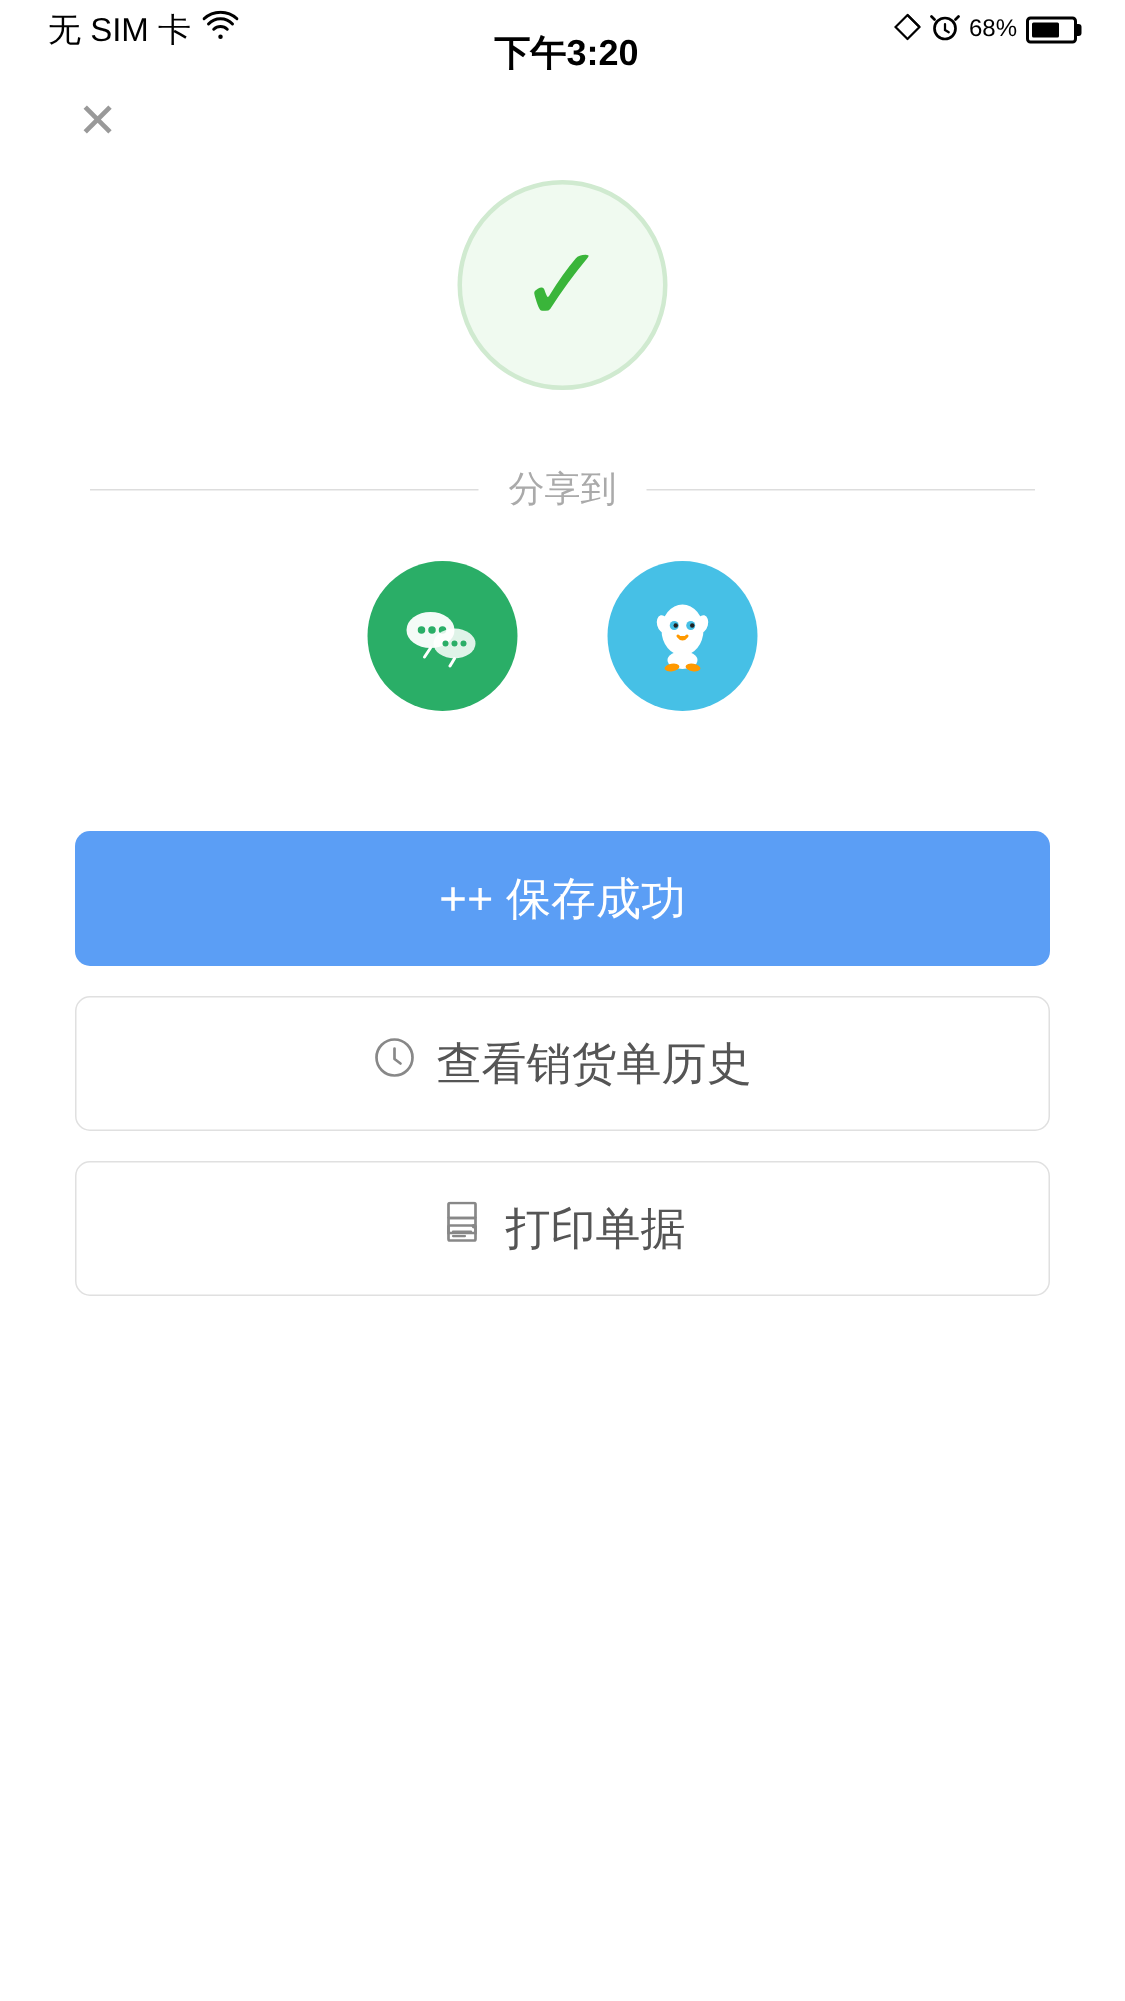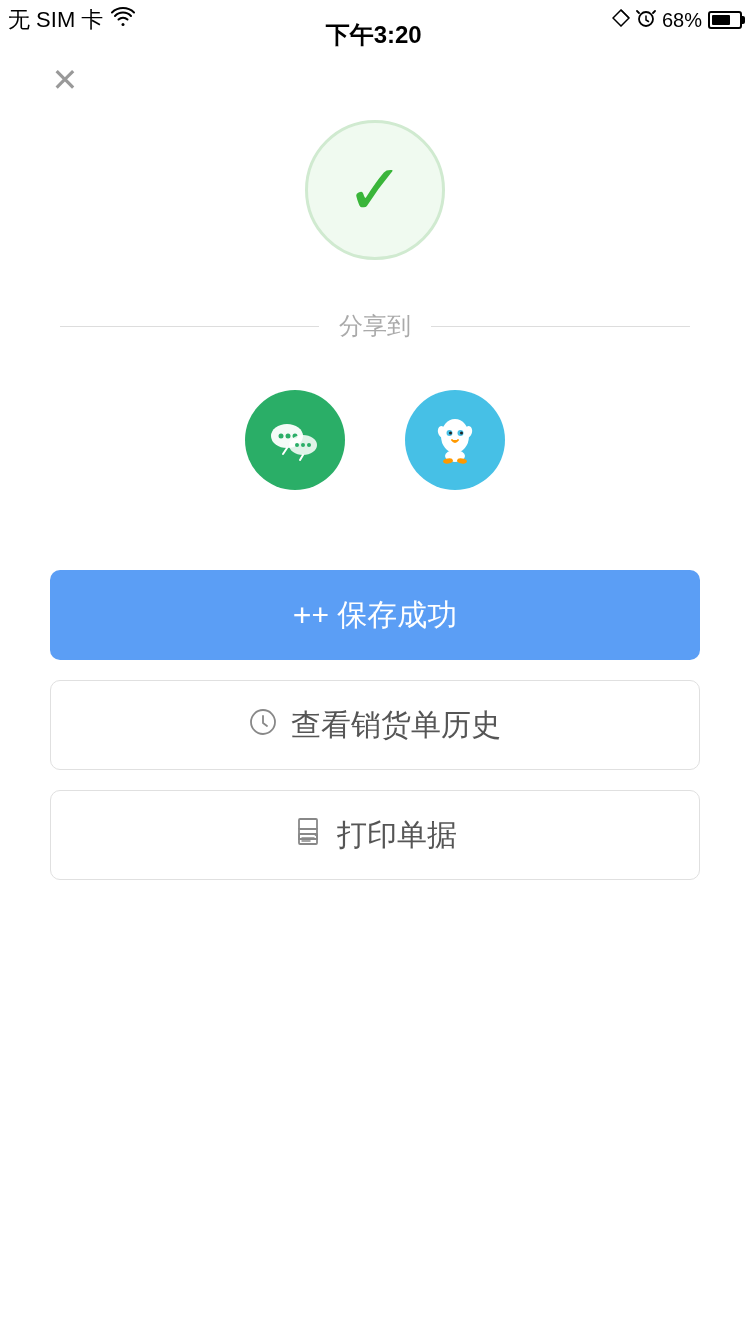--- a/index.html
+++ b/index.html
@@ -13,42 +13,42 @@
       overflow-x: hidden;
     }
 
     
     .status-bar {
       width: 100%;
       height: 40px;
       display: flex;
       align-items: center;
       justify-content: space-between;
-      padding: 0 8px;
+      padding: 0 32px;
       background: #fff;
     }
     .status-left {
       display: flex;
       align-items: center;
       gap: 8px;
       font-size: 22px;
       font-weight: 500;
       color: #000;
     }
     .status-center {
       font-size: 24px;
       font-weight: 600;
       color: #000;
       margin-top: 30px;
     }
     .status-right {
       display: flex;
       align-items: center;
       gap: 6px;
-      font-size: 20px;
+      font-size: 16px;
       color: #000;
     }
     .battery-icon {
       display: inline-flex;
       align-items: center;
     }
     .battery-body {
       width: 34px;
       height: 18px;
       border: 2px solid #000;
@@ -128,21 +128,21 @@
       color: #333;
       margin-bottom: 60px;
     }
 
     
     .share-divider {
       width: 100%;
       display: flex;
       align-items: center;
       padding: 0 60px;
-      margin-bottom: 48px;
+      margin-bottom: 32px;
     }
     .divider-line {
       flex: 1;
       height: 1px;
       background: #ddd;
     }
     .divider-label {
       font-size: 24px;
       color: #aaa;
       padding: 0 20px;

